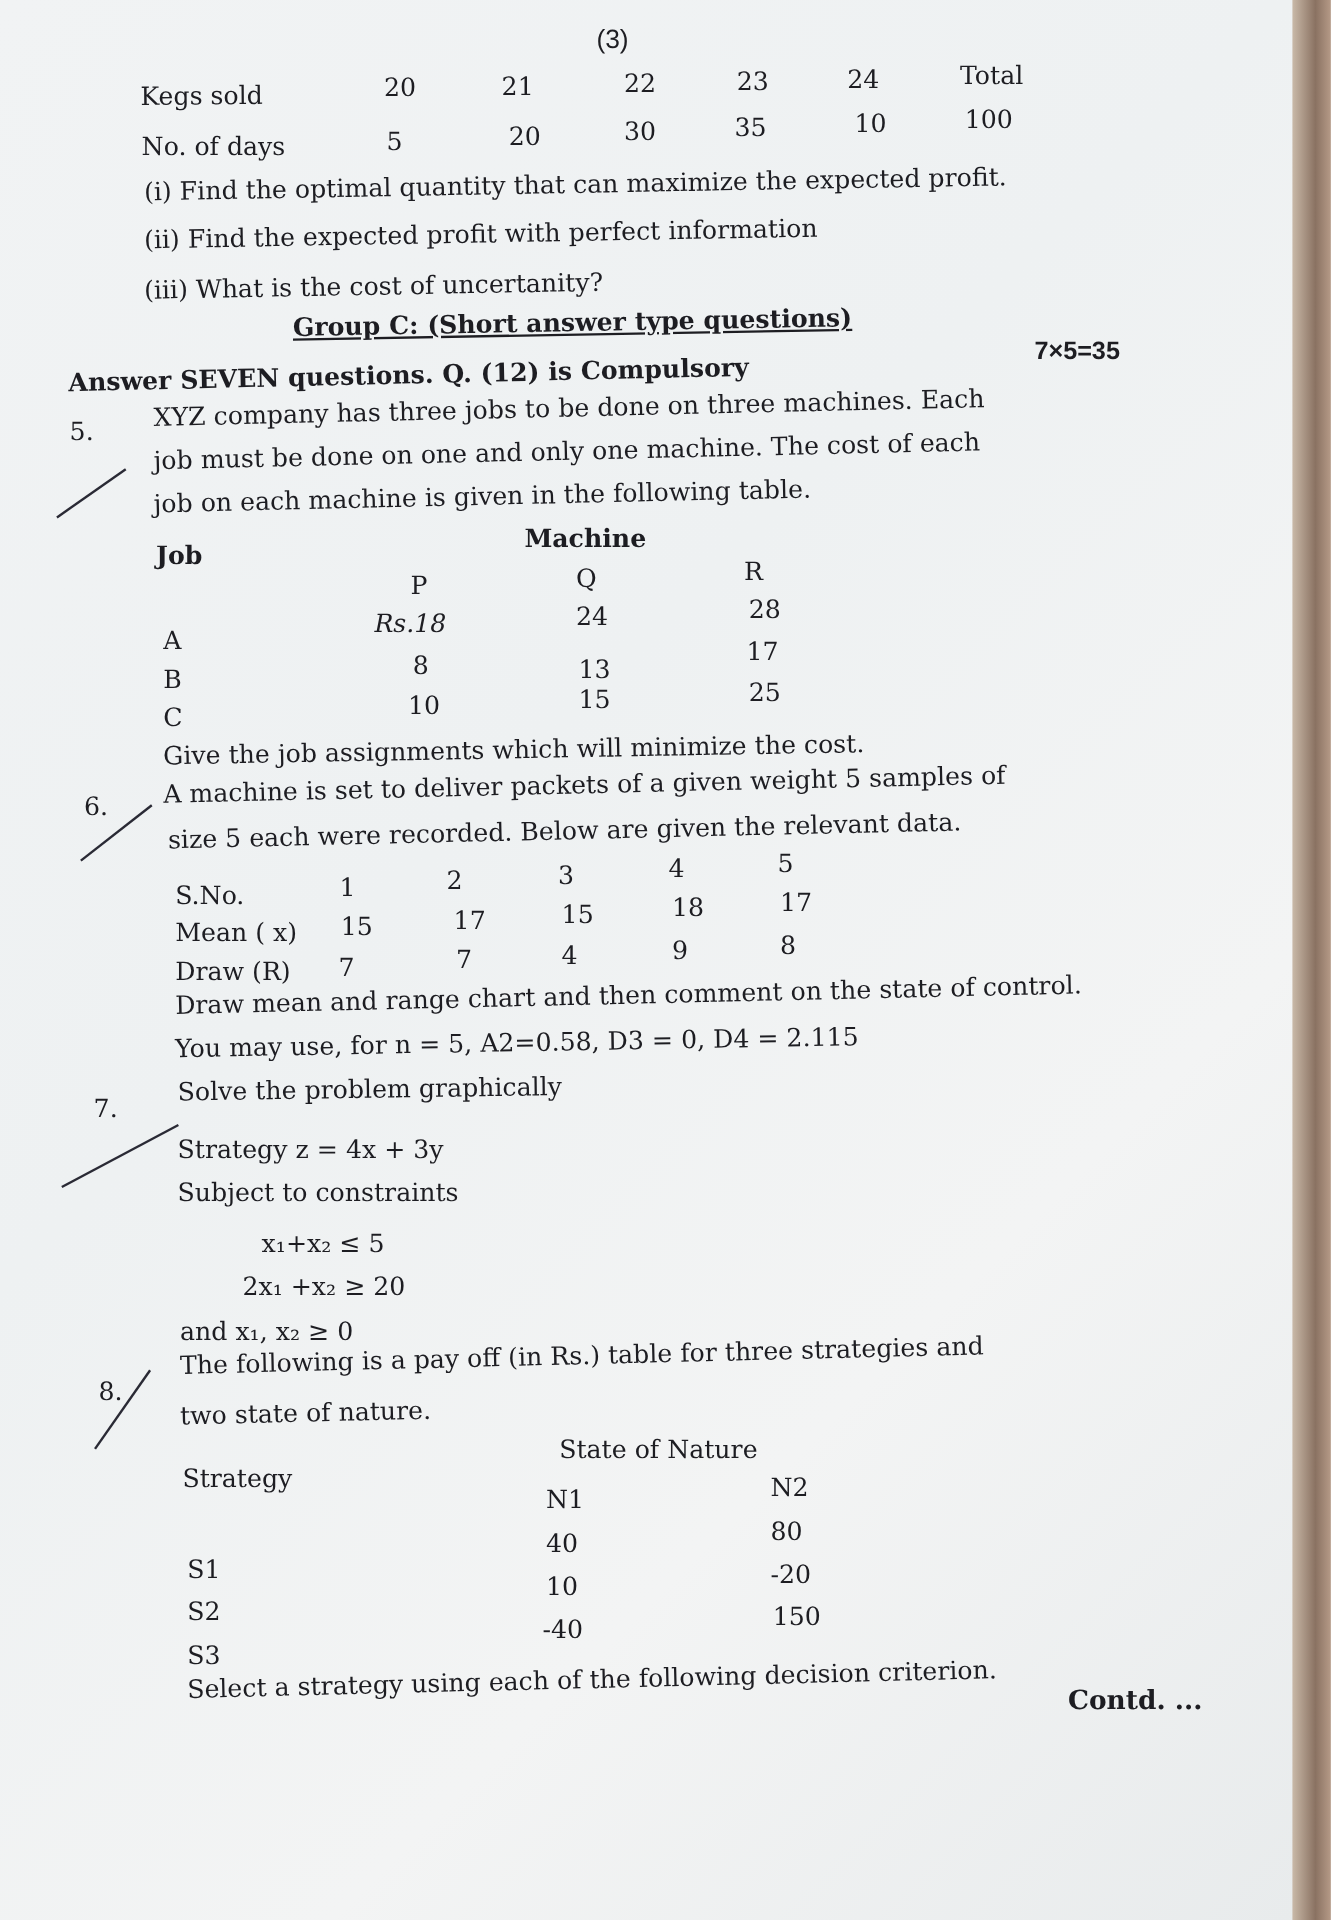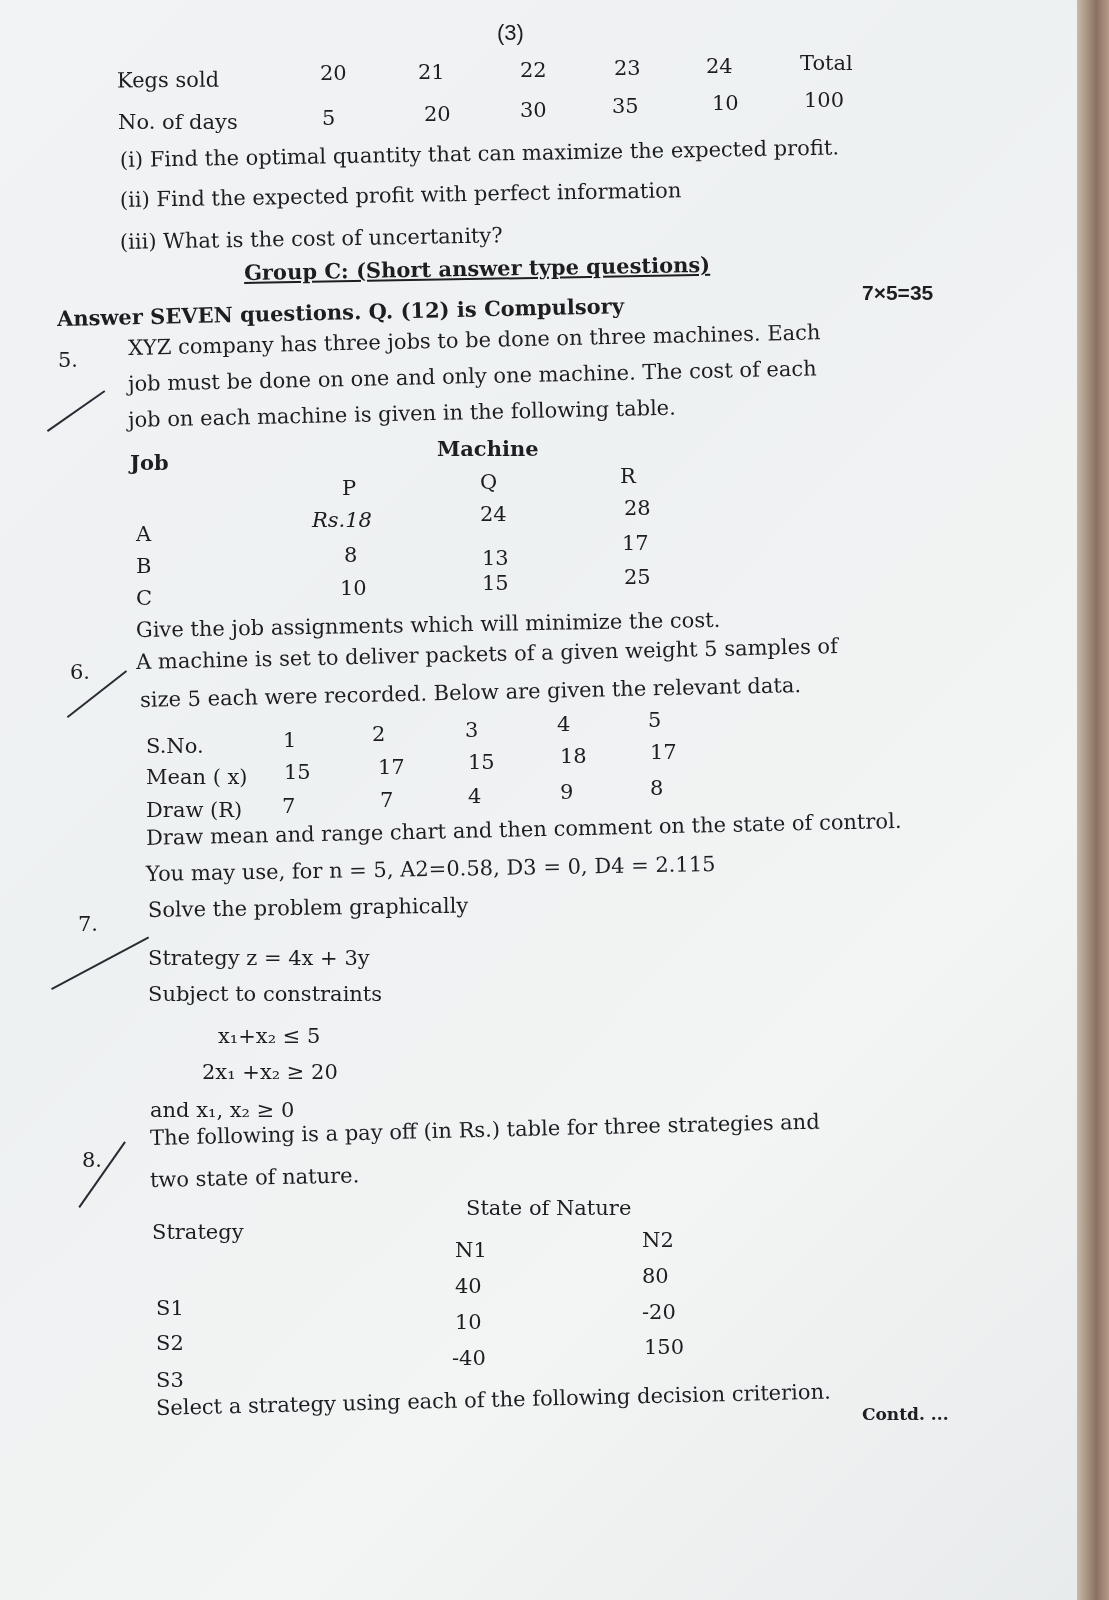--- a/index.html
+++ b/index.html
@@ -139,15 +139,15 @@
 
   <div class="t" style="left:455px;top:1276px;">40</div>
   <div class="t" style="left:455px;top:1312px;">10</div>
   <div class="t" style="left:452px;top:1348px;">-40</div>
 
   <div class="t" style="left:642px;top:1266px;">80</div>
   <div class="t" style="left:642px;top:1302px;">-20</div>
   <div class="t" style="left:644px;top:1337px;">150</div>
 
   <div class="t" style="left:156px;top:1398px;transform:rotate(-1.4deg);transform-origin:left;">Select a strategy using each of the following decision criterion.</div>
-  <div class="t b" style="left:862px;top:1406px;font-size:17px;">Contd. ...</div>
+  <div class="t b" style="left:890px;top:1406px;font-size:22px;">Contd. ...</div>
 </div>
 <div class="edge"></div>
 
 </body></html>

